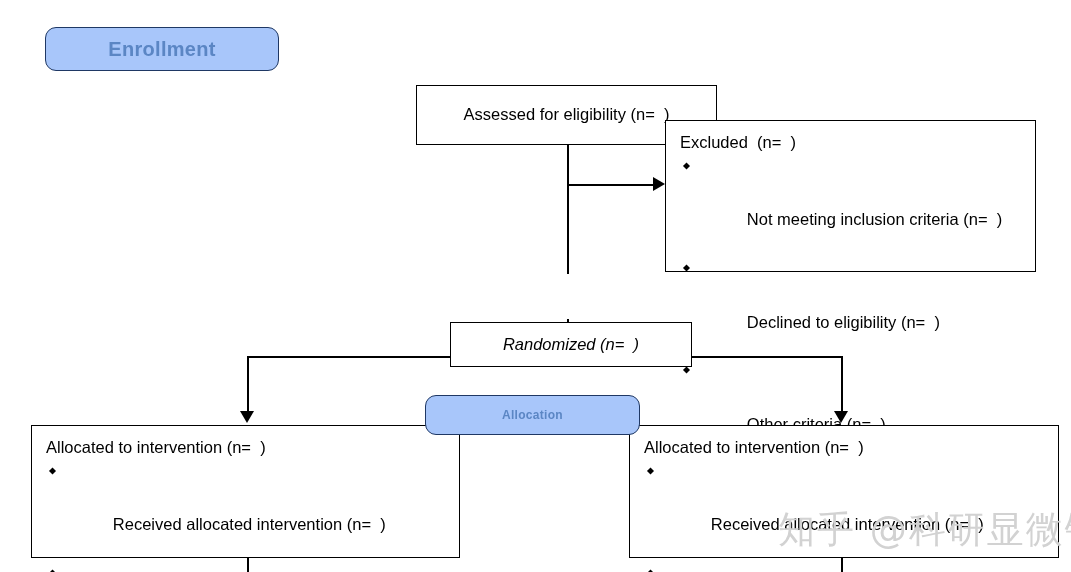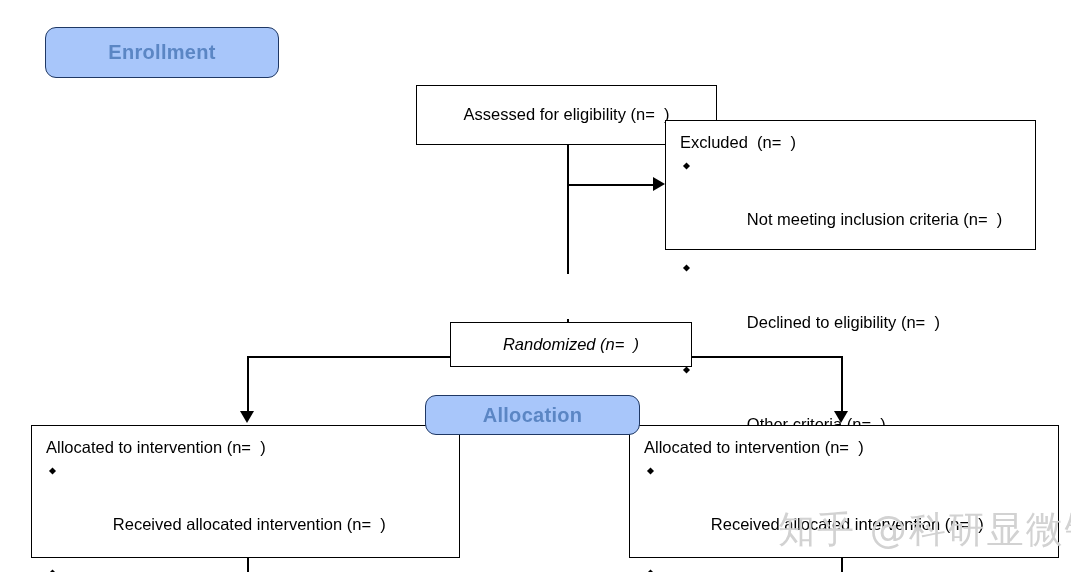--- a/index.html
+++ b/index.html
@@ -121,34 +121,34 @@
     z-index: 7;
     pointer-events: none;
     font-family: "DejaVu Sans", sans-serif;
   }
 </style>
 </head>
 <body>
 
 <div id="canvas">
 
-  <div class="badge" style="left:45px; top:27px; width:234px; height:51px; font-size:20px;">
+  <div class="badge" style="left:45px; top:27px; width:234px; height:44px; font-size:20px;">
     <span>Enrollment</span>
   </div>
 
   <div class="box centered" style="left:416px; top:37px; width:301px; height:60px;">
     <span class="box-title">Assessed for eligibility (n=  )</span>
   </div>
 
   <div class="vline" style="left:567px; top:97px; height:177px;"></div>
 
   <div class="hline" style="left:567px; top:184px; width:86px;"></div>
   <div class="arrow-right" style="left:653px; top:177px;"></div>
 
-  <div class="box" style="left:665px; top:120px; width:371px; height:130px;">
+  <div class="box" style="left:665px; top:120px; width:371px; height:152px;">
     <div class="box-inner">
       <div class="box-title">Excluded  (n=  )</div>
       <ul class="bullets">
         <li>
           <span class="dia"></span>
           <span>Not meeting inclusion criteria (n=  )</span>
         </li>
         <li>
           <span class="dia"></span>
           <span>Declined to eligibility (n=  )</span>
@@ -169,21 +169,21 @@
   <div class="arrow-down" style="left:560px; top:343px;"></div>
 
   <div class="hline" style="left:247px; top:356px; width:595px;"></div>
 
   <div class="vline" style="left:247px; top:356px; height:57px;"></div>
   <div class="arrow-down" style="left:240px; top:411px;"></div>
 
   <div class="vline" style="left:841px; top:356px; height:57px;"></div>
   <div class="arrow-down" style="left:834px; top:411px;"></div>
 
-  <div class="badge" style="left:425px; top:395px; width:215px; height:40px; font-size:20px;">
+  <div class="badge" style="left:425px; top:395px; width:215px; height:40px; font-size:12px;">
     <span>Allocation</span>
   </div>
 
   <div class="box" style="left:31px; top:425px; width:429px; height:133px;">
     <div class="box-inner">
       <div class="box-title">Allocated to intervention (n=  )</div>
       <ul class="bullets">
         <li>
           <span class="dia"></span>
           <span>Received allocated intervention (n=  )</span>

